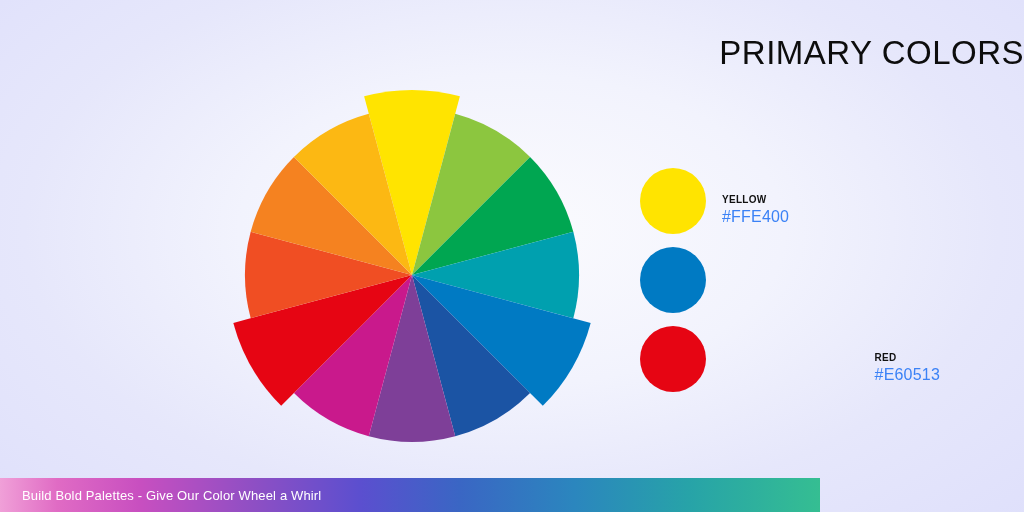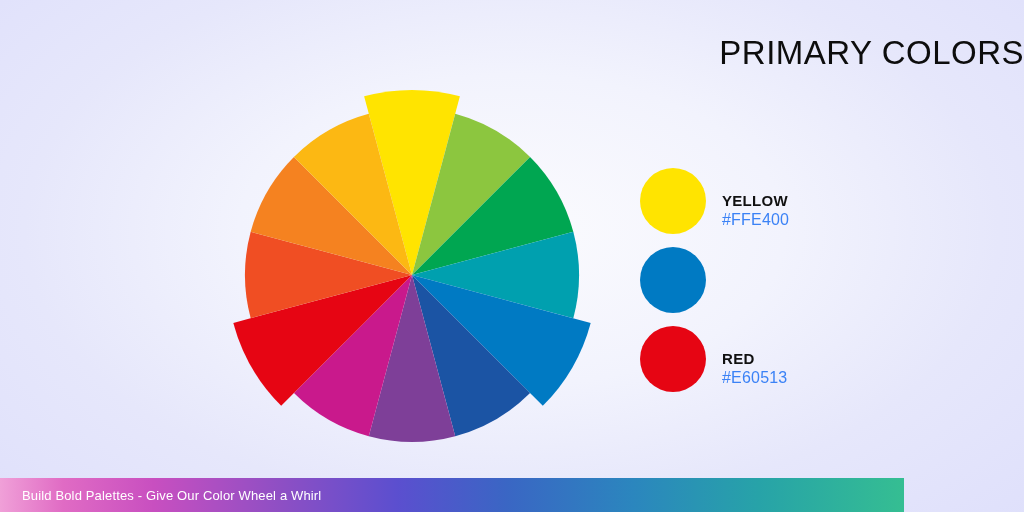--- a/index.html
+++ b/index.html
@@ -56,51 +56,51 @@
     left: 640px;
     top: 168px;
     width: 300px;
   }
   .legend-row {
     display: flex;
     align-items: center;
     height: 66px;
     margin-bottom: 13px;
   }
-  .legend-row:last-child { margin-bottom: 0; }
+  .legend-row:last-child { margin-bottom: 0; justify-content: space-between; }
   .swatch {
     width: 66px;
     height: 66px;
     border-radius: 50%;
     flex: 0 0 66px;
   }
   .legend-text {
     margin-left: 16px;
     line-height: 1.28;
   }
   .legend-name {
-    font-size: 15px;
+    font-size: 10px;
     font-weight: bold;
     color: #111111;
     letter-spacing: 0.3px;
     margin-top: 20px;
   }
   .legend-hex {
     font-size: 16px;
     font-weight: normal;
     color: #3b82f6;
     letter-spacing: 0.2px;
   }
 
   
   .footer {
     position: absolute;
     left: 0;
     bottom: 0;
-    width: 904px;
+    width: 820px;
     height: 34px;
     background: linear-gradient(90deg,
        #F0A0D8 0%,
        #E06BC4 7%,
        #C84FC0 17%,
        #8E4FC4 31%,
        #5B4FCF 44%,
        #3A66C4 56%,
        #2B86BE 70%,
        #27A3A8 84%,

